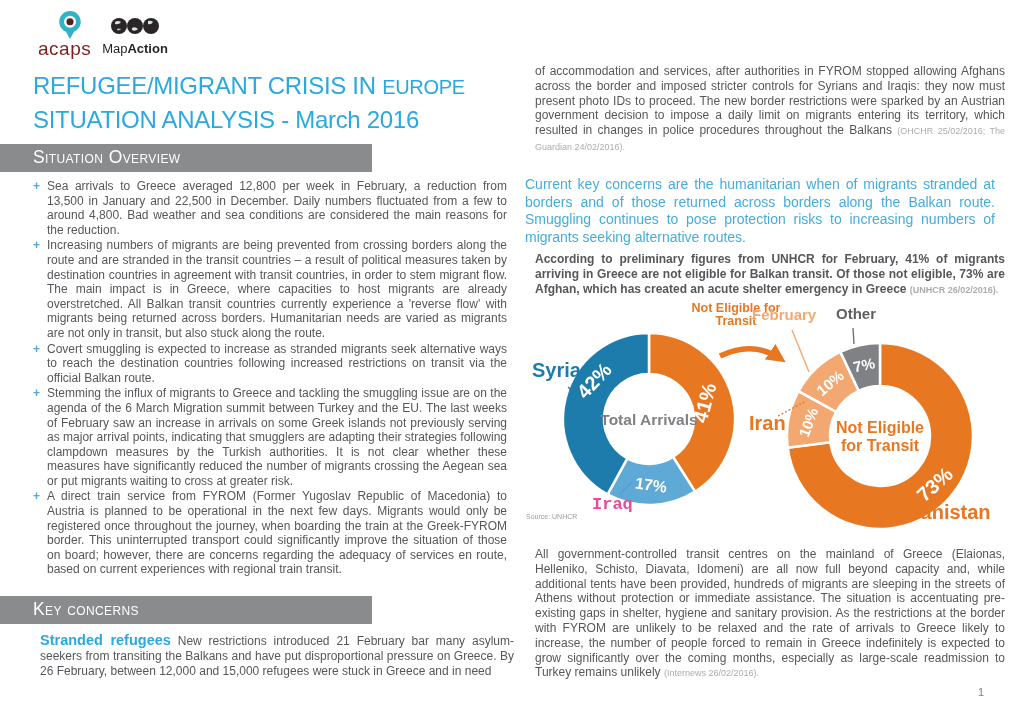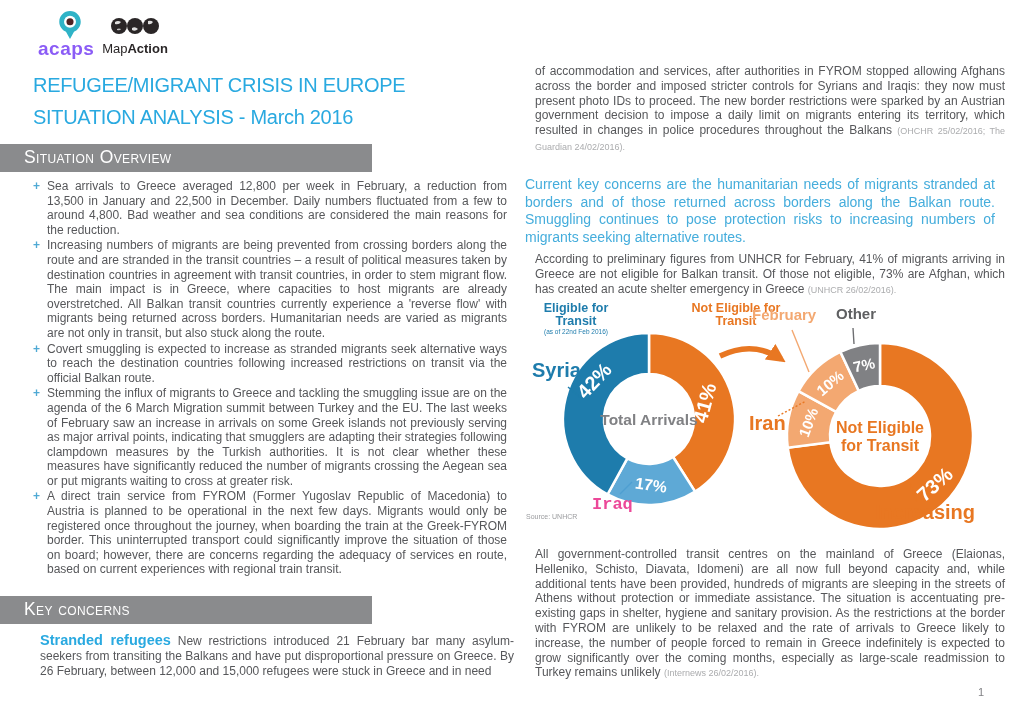--- a/index.html
+++ b/index.html
@@ -6,31 +6,31 @@
   html,body { background:#e8e8e8; }
   .page {
     position:relative; width:1024px; height:724px; margin:0 auto;
     background:#ffffff; overflow:hidden;
     font-family:"Liberation Sans","DejaVu Sans",sans-serif;
     color:#56575A;
   }
   
   .acaps-logo { position:absolute; left:38px; top:10px; width:64px; }
   .acaps-logo .pin { display:block; margin-left:18px; }
-  .acaps-word { display:block; font-size:19px; font-weight:700; color:#8b5cf6; letter-spacing:.5px; margin-top:-2px; }
+  .acaps-word { display:block; font-size:19px; font-weight:400; color:#7f1d1d; letter-spacing:.5px; margin-top:-2px; }
   .mapaction-logo { position:absolute; left:100px; top:16px; width:70px; text-align:center; }
   .mapaction-word { display:block; font-size:13px; color:#2A2627; margin-top:1px; }
   .mapaction-word .bold { font-weight:bold; }
   
   .title { position:absolute; left:33px; top:70px; width:480px; color:#29A9E0; line-height:31px; white-space:nowrap; letter-spacing:-.3px; }
-  .title .big { font-size:20px; }
+  .title .big { font-size:24px; }
   .title .small { font-size:20px; }
   
   .banner { position:absolute; left:0; width:372px; height:28px; background:#8A8B8D; color:#fff;
-            font-variant:small-caps; font-size:17.5px; line-height:27px; padding-left:24px; letter-spacing:.4px; }
+            font-variant:small-caps; font-size:17.5px; line-height:27px; padding-left:33px; letter-spacing:.4px; }
   
   .bullets { position:absolute; left:33px; top:179px; width:474px; list-style:none; }
   .bullets li { position:relative; padding-left:14px; font-size:12px; line-height:14.6px; text-align:justify; margin-bottom:1px; }
   .bullets .plus { position:absolute; left:0; top:0; color:#4FA9D4; font-weight:bold; }
   .kc-para { position:absolute; left:40px; top:633px; width:474px; font-size:12px; line-height:15px; text-align:justify; }
   .kc-lead { color:#29A9E0; font-weight:bold; font-size:14.5px; }
   
   .para { position:absolute; left:525px; width:470px; font-size:12px; line-height:14.8px; text-align:justify;margin-left:10px; }
   .cite { font-size:9px; color:#ABACAE; }
   .highlight { position:absolute; left:525px; top:176px; width:470px; font-size:14px; line-height:17.5px;
@@ -94,23 +94,23 @@
     <li><span class="plus">+</span><span>Stemming the influx of migrants to Greece and tackling the smuggling issue are on the agenda of the 6 March Migration summit between Turkey and the EU. The last weeks of February saw an increase in arrivals on some Greek islands not previously serving as major arrival points, indicating that smugglers are adapting their strategies following clampdown measures by the Turkish authorities. It is not clear whether these measures have significantly reduced the number of migrants crossing the Aegean sea or put migrants waiting to cross at greater risk.</span></li>
     <li><span class="plus">+</span><span>A direct train service from FYROM (Former Yugoslav Republic of Macedonia) to Austria is planned to be operational in the next few days. Migrants would only be registered once throughout the journey, when boarding the train at the Greek-FYROM border. This uninterrupted transport could significantly improve the situation of those on board; however, there are concerns regarding the adequacy of services en route, based on current experiences with regional train transit.</span></li>
   </ul>
 
   <div class="banner" style="top:596px;">Key concerns</div>
 
   <p class="kc-para"><span class="kc-lead">Stranded refugees</span><span> New restrictions introduced 21 February bar many asylum-seekers from transiting the Balkans and have put disproportional pressure on Greece. By 26 February, between 12,000 and 15,000 refugees were stuck in Greece and in need</span></p>
 
   <p class="para" style="top:64px;"><span>of accommodation and services, after authorities in FYROM stopped allowing Afghans across the border and imposed stricter controls for Syrians and Iraqis: they now must present photo IDs to proceed. The new border restrictions were sparked by an Austrian government decision to impose a daily limit on migrants entering its territory, which resulted in changes in police procedures throughout the Balkans </span><span class="cite">(OHCHR 25/02/2016; The Guardian 24/02/2016).</span></p>
 
-  <p class="highlight">Current key concerns are the humanitarian needs of migrants stranded at borders and of those returned across borders along the Balkan route. Smuggling continues to pose protection risks to increasing numbers of migrants seeking alternative routes.</p>
+  <p class="highlight">Current key concerns are the humanitarian when of migrants stranded at borders and of those returned across borders along the Balkan route. Smuggling continues to pose protection risks to increasing numbers of migrants seeking alternative routes.</p>
 
-  <p class="para" style="top:252px;"><span>According to preliminary figures from UNHCR for February, 41% of migrants arriving in Greece are not eligible for Balkan transit. Of those not eligible, 73% are Afghan, which has created an acute shelter emergency in Greece </span><span class="cite">(UNHCR 26/02/2016).</span></p>
+  <p class="para" style="top:252px;font-weight:bold;"><span>According to preliminary figures from UNHCR for February, 41% of migrants arriving in Greece are not eligible for Balkan transit. Of those not eligible, 73% are Afghan, which has created an acute shelter emergency in Greece </span><span class="cite">(UNHCR 26/02/2016).</span></p>
 
   <div class="chart-area">
     <svg class="chart-svg" viewBox="0 0 500 245">
       <defs>
         <marker id="ah" viewBox="0 0 10 10" refX="7" refY="5" markerWidth="3.4" markerHeight="3.4" orient="auto-start-reverse">
           <path d="M0,0 L10,5 L0,10 z" fill="#E87722"></path>
         </marker>
       </defs>
       <g>
           <path d="M129,35 A86,86 0 0 1 175.0811043681937,193.6122015931733 L153.11220577405484,158.9947566475907 A45,45 0 0 0 129,76 Z" fill="#E87722" stroke="#ffffff" stroke-width="2.5"></path>
@@ -135,31 +135,27 @@
         </g>
       <path d="M200,58 Q233,42 261,61" fill="none" stroke="#E87722" stroke-width="5.5" marker-end="url(#ah)"></path>
       <line x1="48" y1="89" x2="61" y2="100" stroke="#1E7CAC" stroke-width="1.4"></line>
       <line x1="100" y1="196" x2="112" y2="184" stroke="#4E9FD1" stroke-width="1.4"></line>
       <line x1="272" y1="32" x2="289" y2="74" stroke="#F3A871" stroke-width="1.4"></line>
       <line x1="333" y1="30" x2="334" y2="46" stroke="#6D6E71" stroke-width="1.4"></line>
       <line x1="258" y1="118" x2="286" y2="103" stroke="#E87722" stroke-width="1.4" stroke-dasharray="2,2"></line>
       <line x1="397" y1="203" x2="390" y2="186" stroke="#E87722" stroke-width="1.4"></line>
     </svg>
 
-    <div class="clabel lbl-eligible">
-      <span>Eligible for Transit</span>
-      <span class="sub">(as of 22nd Feb 2016)</span>
-    </div>
     <div class="clabel lbl-noteligible">Not Eligible for Transit</div>
     <div class="clabel lbl-pakistan">February</div>
     <div class="clabel lbl-other">Other</div>
     <div class="clabel lbl-syria">Syria</div>
     <div class="clabel lbl-iran">Iran</div>
     <div class="clabel lbl-iraq">Iraq</div>
-    <div class="clabel lbl-afghanistan">Increasing</div>
+    <div class="clabel lbl-afghanistan">Afghanistan</div>
     <div class="clabel lbl-source">Source: UNHCR</div>
   </div>
 
   <p class="para" style="top:547px;"><span>All government-controlled transit centres on the mainland of Greece (Elaionas, Helleniko, Schisto, Diavata, Idomeni) are all now full beyond capacity and, while additional tents have been provided, hundreds of migrants are sleeping in the streets of Athens without protection or immediate assistance. The situation is accentuating pre-existing gaps in shelter, hygiene and sanitary provision. As the restrictions at the border with FYROM are unlikely to be relaxed and the rate of arrivals to Greece likely to increase, the number of people forced to remain in Greece indefinitely is expected to grow significantly over the coming months, especially as large-scale readmission to Turkey remains unlikely </span><span class="cite">(Internews 26/02/2016).</span></p>
 
   <div class="page-num">1</div>
 
 </div>
 
 </body></html>

